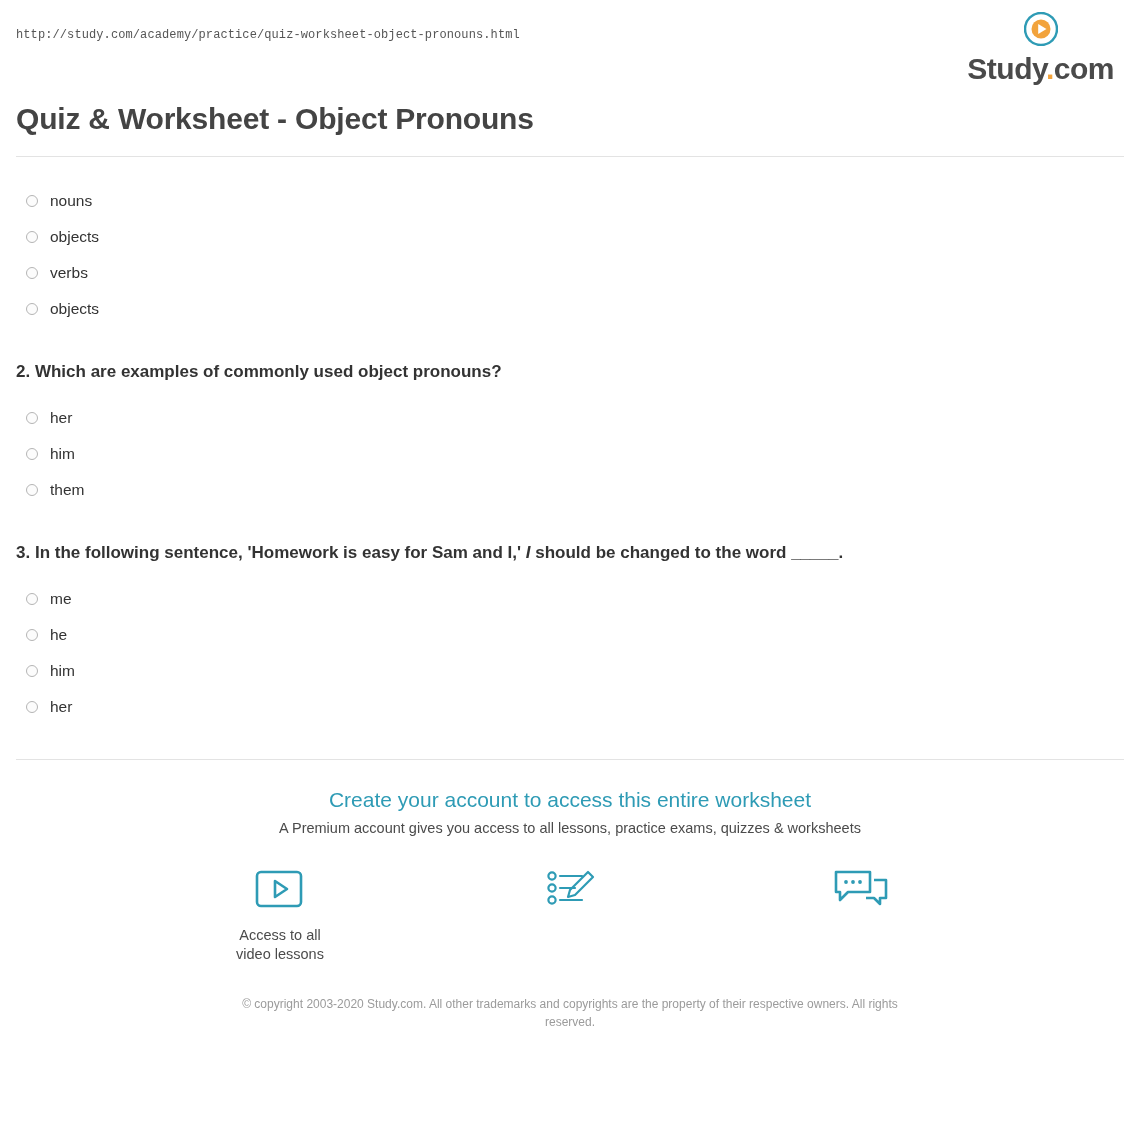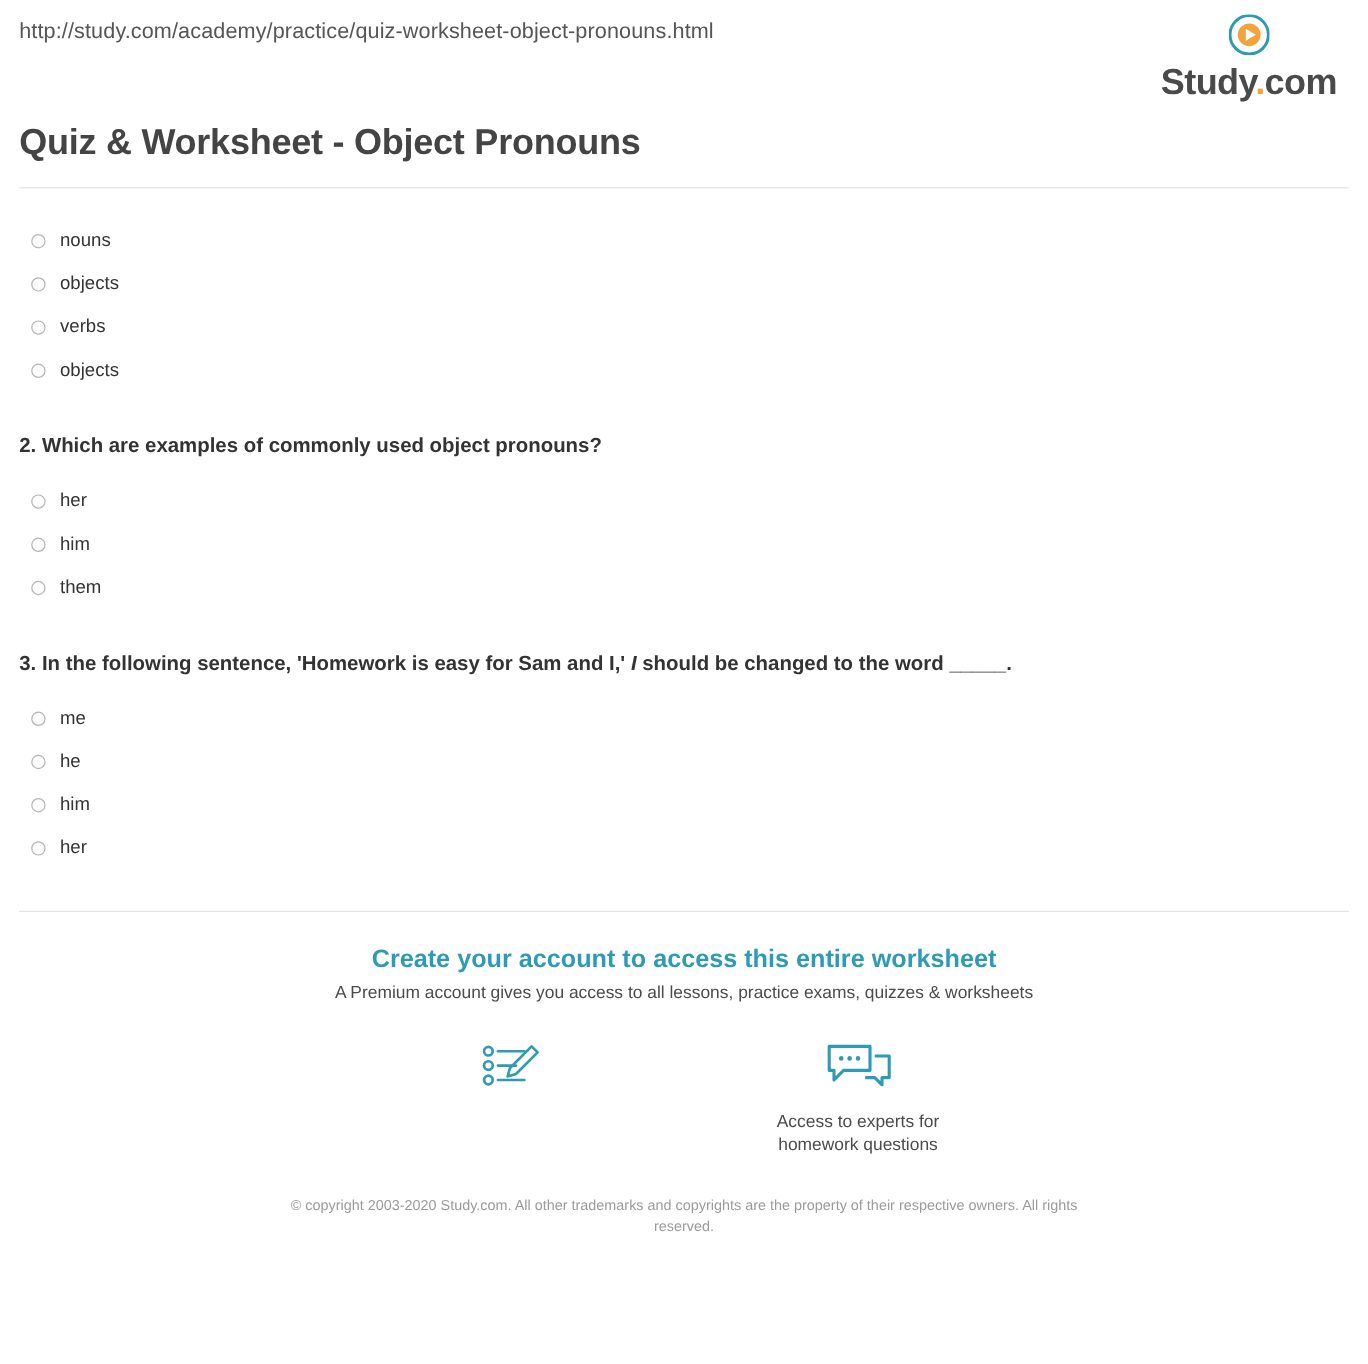--- a/index.html
+++ b/index.html
@@ -20,25 +20,26 @@
   }
   
   .topbar {
     display: flex;
     align-items: flex-start;
     justify-content: space-between;
     padding-top: 12px;
     min-height: 48px;
   }
   .url {
-    font-size: 18px;
+    font-size: 12px;
     color: #555555;
     letter-spacing: 0.1px;
     padding-top: 4px;
-    font-family: Liberation Sans, sans-serif;
+    font-family: Liberation Mono, monospace;
+    margin-top: 12px;
   }
   .logo {
     display: flex;
     align-items: center;
     gap: 8px;
     padding-right: 10px;
     flex-direction: column;
   }
   .logo-mark {
     width: 34px;
@@ -103,21 +104,21 @@
     margin: 28px 0 0 0;
   }
   .promo {
     text-align: center;
     padding-top: 28px;
   }
   .promo-title {
     font-size: 21px;
     color: #2e9bb5;
     margin: 0 0 8px 0;
-    font-weight: bold;
+    font-weight: normal;
   }
   .promo-sub {
     font-size: 14.5px;
     color: #4b4b4b;
     margin: 0 0 26px 0;
   }
   .features {
     display: flex;
     justify-content: center;
     gap: 120px;
@@ -233,20 +234,30 @@
   </div>
 
   <hr class="promo-sep">
 
   <div class="promo">
     <div class="promo-title">Create your account to access this entire worksheet</div>
     <div class="promo-sub">A Premium account gives you access to all lessons, practice exams, quizzes &amp; worksheets</div>
 
     <div class="features">
 
+      <div class="feature">
+        <div class="feature-icon">
+          <svg width="56" height="46" viewBox="0 0 56 46">
+            <rect x="5" y="6" width="44" height="34" rx="4" ry="4" fill="none" stroke="#2e9bb5" stroke-width="2.6"></rect>
+            <polygon points="23,15 35,23 23,31" fill="none" stroke="#2e9bb5" stroke-width="2.6" stroke-linejoin="round"></polygon>
+          </svg>
+        </div>
+        <div class="feature-label">Access to all
+video lessons</div>
+      </div>
 
       <div class="feature">
         <div class="feature-icon">
           <svg width="56" height="46" viewBox="0 0 56 46">
             <circle cx="10" cy="10" r="3.6" fill="none" stroke="#2e9bb5" stroke-width="2.2"></circle>
             <circle cx="10" cy="22" r="3.6" fill="none" stroke="#2e9bb5" stroke-width="2.2"></circle>
             <circle cx="10" cy="34" r="3.6" fill="none" stroke="#2e9bb5" stroke-width="2.2"></circle>
             <line x1="18" y1="10" x2="40" y2="10" stroke="#2e9bb5" stroke-width="2.2" stroke-linecap="round"></line>
             <line x1="18" y1="22" x2="33" y2="22" stroke="#2e9bb5" stroke-width="2.2" stroke-linecap="round"></line>
             <line x1="18" y1="34" x2="40" y2="34" stroke="#2e9bb5" stroke-width="2.2" stroke-linecap="round"></line>
@@ -258,22 +269,20 @@
       <div class="feature">
         <div class="feature-icon">
           <svg width="60" height="46" viewBox="0 0 60 46">
             <path d="M6 6 H40 V26 H18 L10 34 V26 H6 Z" fill="none" stroke="#2e9bb5" stroke-width="2.6" stroke-linejoin="round"></path>
             <circle cx="16" cy="16" r="1.9" fill="#2e9bb5"></circle>
             <circle cx="23" cy="16" r="1.9" fill="#2e9bb5"></circle>
             <circle cx="30" cy="16" r="1.9" fill="#2e9bb5"></circle>
             <path d="M44 14 H56 V32 H50 V38 L44 32 H36" fill="none" stroke="#2e9bb5" stroke-width="2.6" stroke-linejoin="round"></path>
           </svg>
         </div>
-        <div class="feature-label">Access to experts for
-homework questions</div>
       </div>
 
     </div>
 
     <div class="copyright">© copyright 2003-2020 Study.com. All other trademarks and copyrights are the property of their respective owners. All rights reserved.</div>
   </div>
 
 </div>
 
 </body></html>

